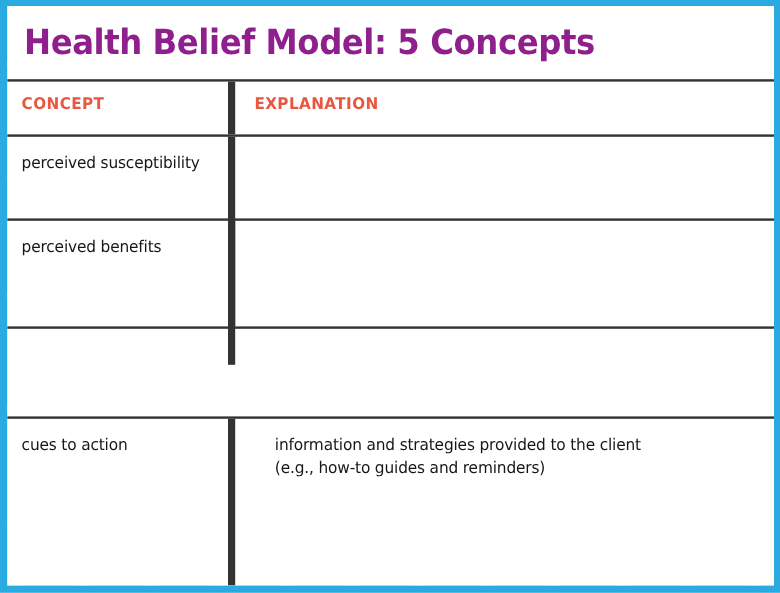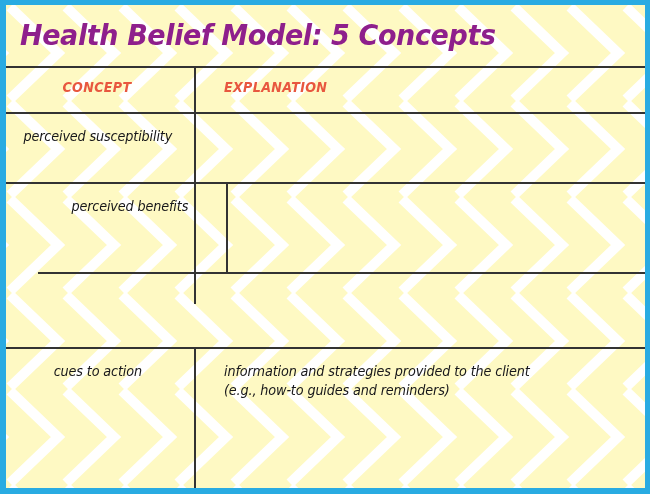--- a/index.html
+++ b/index.html
@@ -81,34 +81,33 @@
     flex-direction: column;
     border-top: 2px solid #333333;
   }
 
   .row {
     display: flex;
     flex: 0 0 auto;
     border-bottom: 2px solid #333333;
     min-height: 0;
   }
-  .row:last-child { border-bottom: none; }
+  .row:last-child { border-bottom: none; gap: 17px; }
 
   .cell-concept {
     box-sizing: border-box;
     width: 190px;
     flex: 0 0 190px;
-    border-right: 2px solid #4d7c0f;
+    border-right: 6px solid #4d7c0f;
     padding: 13px 8px 10px 12px;
-    text-align: center;
   }
   .cell-explanation {
     box-sizing: border-box;
     flex: 1 1 auto;
-    padding: 13px 8px 10px 28px;
+    padding: 13px 8px 10px 16px;
   }
 
   
   .row-head { height: 44px; }
   .row-head .cell-concept,
   .row-head .cell-explanation { padding-top: 13px; padding-bottom: 8px; }
   .head-text {
     color: #E8573F;
     font-family: "DejaVu Sans", "Liberation Sans", sans-serif;
     font-size: 13.5px;
@@ -130,29 +129,29 @@
     line-height: 1.42;
     letter-spacing: -0.15px;
     transform: scaleX(0.95);
     transform-origin: left top;
     white-space: pre-line;
   }
   .cell-concept .body-text { white-space: nowrap; }
 
   .r1 { height: 68px; flex-direction: column; }
   .r2 { height: 74px; }
-  .r3 { height: 88px; margin-left: 32px; }
+  .r3 { height: 88px; }
   .r4 { height: 73px; }
   .r5 { flex: 1 1 auto; }
 </style>
 </head>
 <body>
 
 <div id="infographic" style="background: rgb(41, 171, 226);">
-  <div id="card" style="background-color: #fef9c3; font-style: italic;">
+  <div id="card" style="background-color: #ffffff;">
 
     <div id="watermark">
       <svg viewBox="0 0 639 483" preserveAspectRatio="none" xmlns="http://www.w3.org/2000/svg" aria-hidden="true">
         <defs>
           <pattern id="chev" x="0" y="0" width="112" height="96" patternUnits="userSpaceOnUse">
             <g fill="none" stroke="#FFFFFF" stroke-width="9">
               <path d="M -34 -6 L 22 42 L -34 90" stroke="#FFFFFF"></path>
               <path d="M  22 -6 L 78 42 L  22 90" stroke="#FFFFFF"></path>
               <path d="M  78 -6 L 134 42 L 78 90" stroke="#FFFFFF"></path>
               <path d="M -34 -54 L 22 -6 L -34 42" opacity="0" stroke="#FFFFFF"></path>

